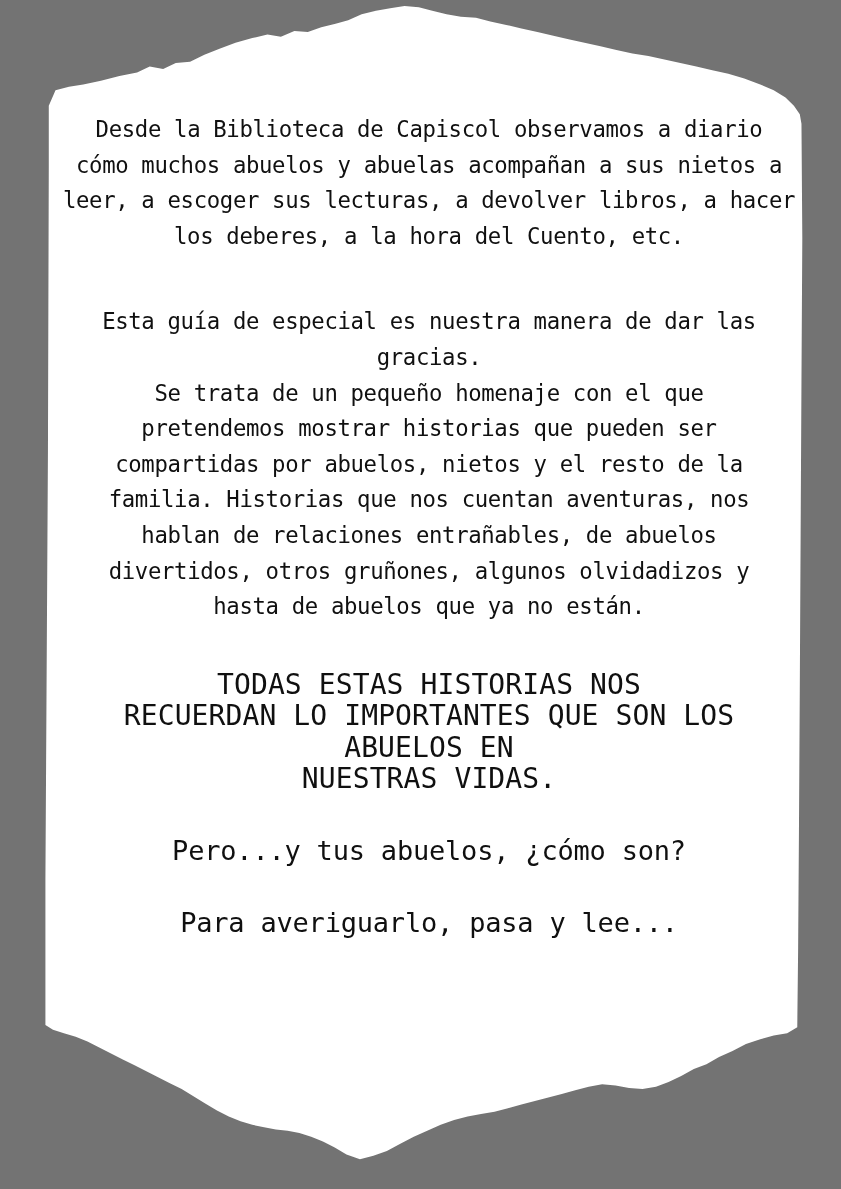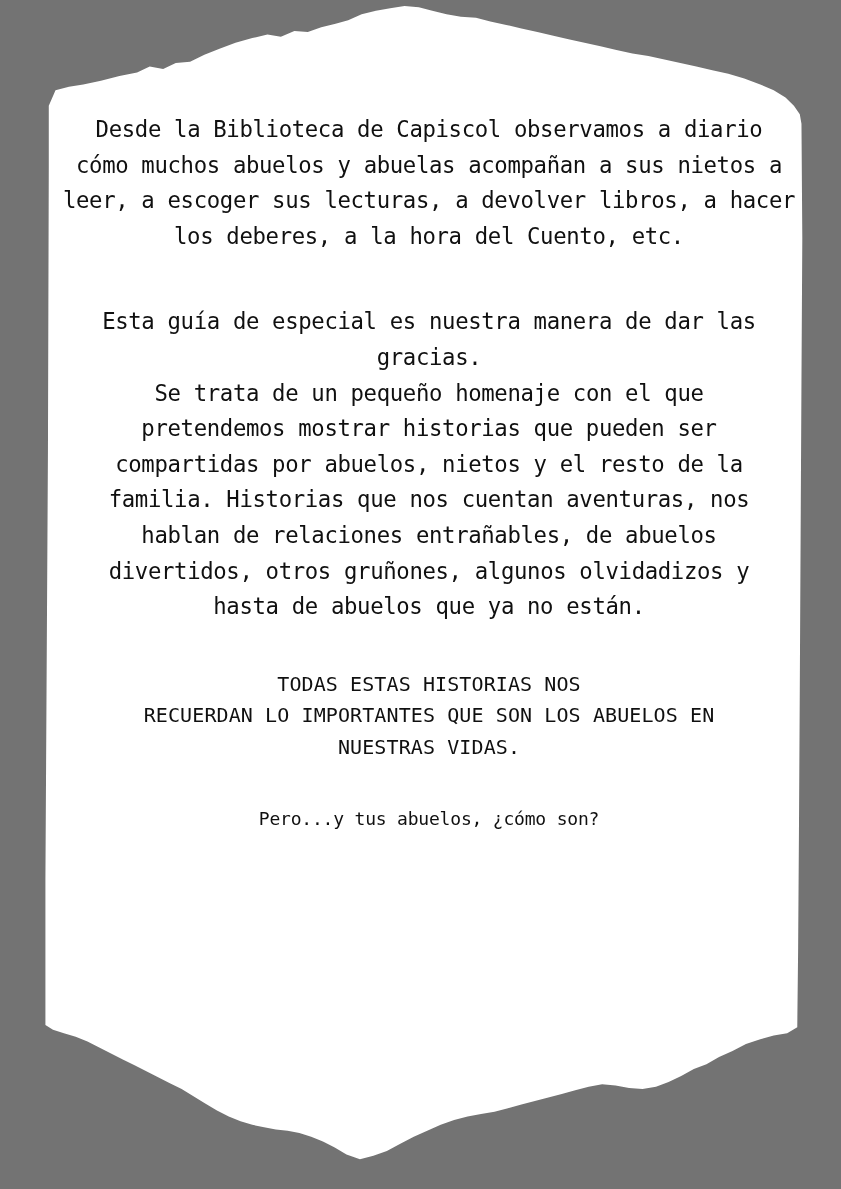--- a/index.html
+++ b/index.html
@@ -108,29 +108,29 @@
     letter-spacing: -0.35px;
     margin: 0;
     white-space: pre-line;
   }
 
   .gap-lg { height: 50px; }
   .gap-md { height: 44px; }
   .gap-sm { height: 40px; }
 
   .shout {
-    font-size: 20px;
+    font-size: 28px;
     line-height: 31.5px;
     letter-spacing: 0.1px;
     margin: 0;
     white-space: pre-line;
   }
 
   .closing {
-    font-size: 18px;
+    font-size: 27px;
     line-height: 32px;
     letter-spacing: -0.2px;
     margin: 0;
   }
 </style>
 </head>
 <body>
 
 <div id="poster" style="background: #737373;">
 
@@ -162,15 +162,16 @@
     <p class="shout">TODAS ESTAS HISTORIAS NOS
 RECUERDAN LO IMPORTANTES QUE SON LOS ABUELOS EN
 NUESTRAS VIDAS.</p>
 
     <div class="gap-sm"></div>
 
     <p class="closing">Pero...y tus abuelos, ¿cómo son?</p>
 
     <div class="gap-sm"></div>
 
+    <p class="closing">Para averiguarlo, pasa y lee...</p>
 
   </div>
 </div>
 
 </body></html>

